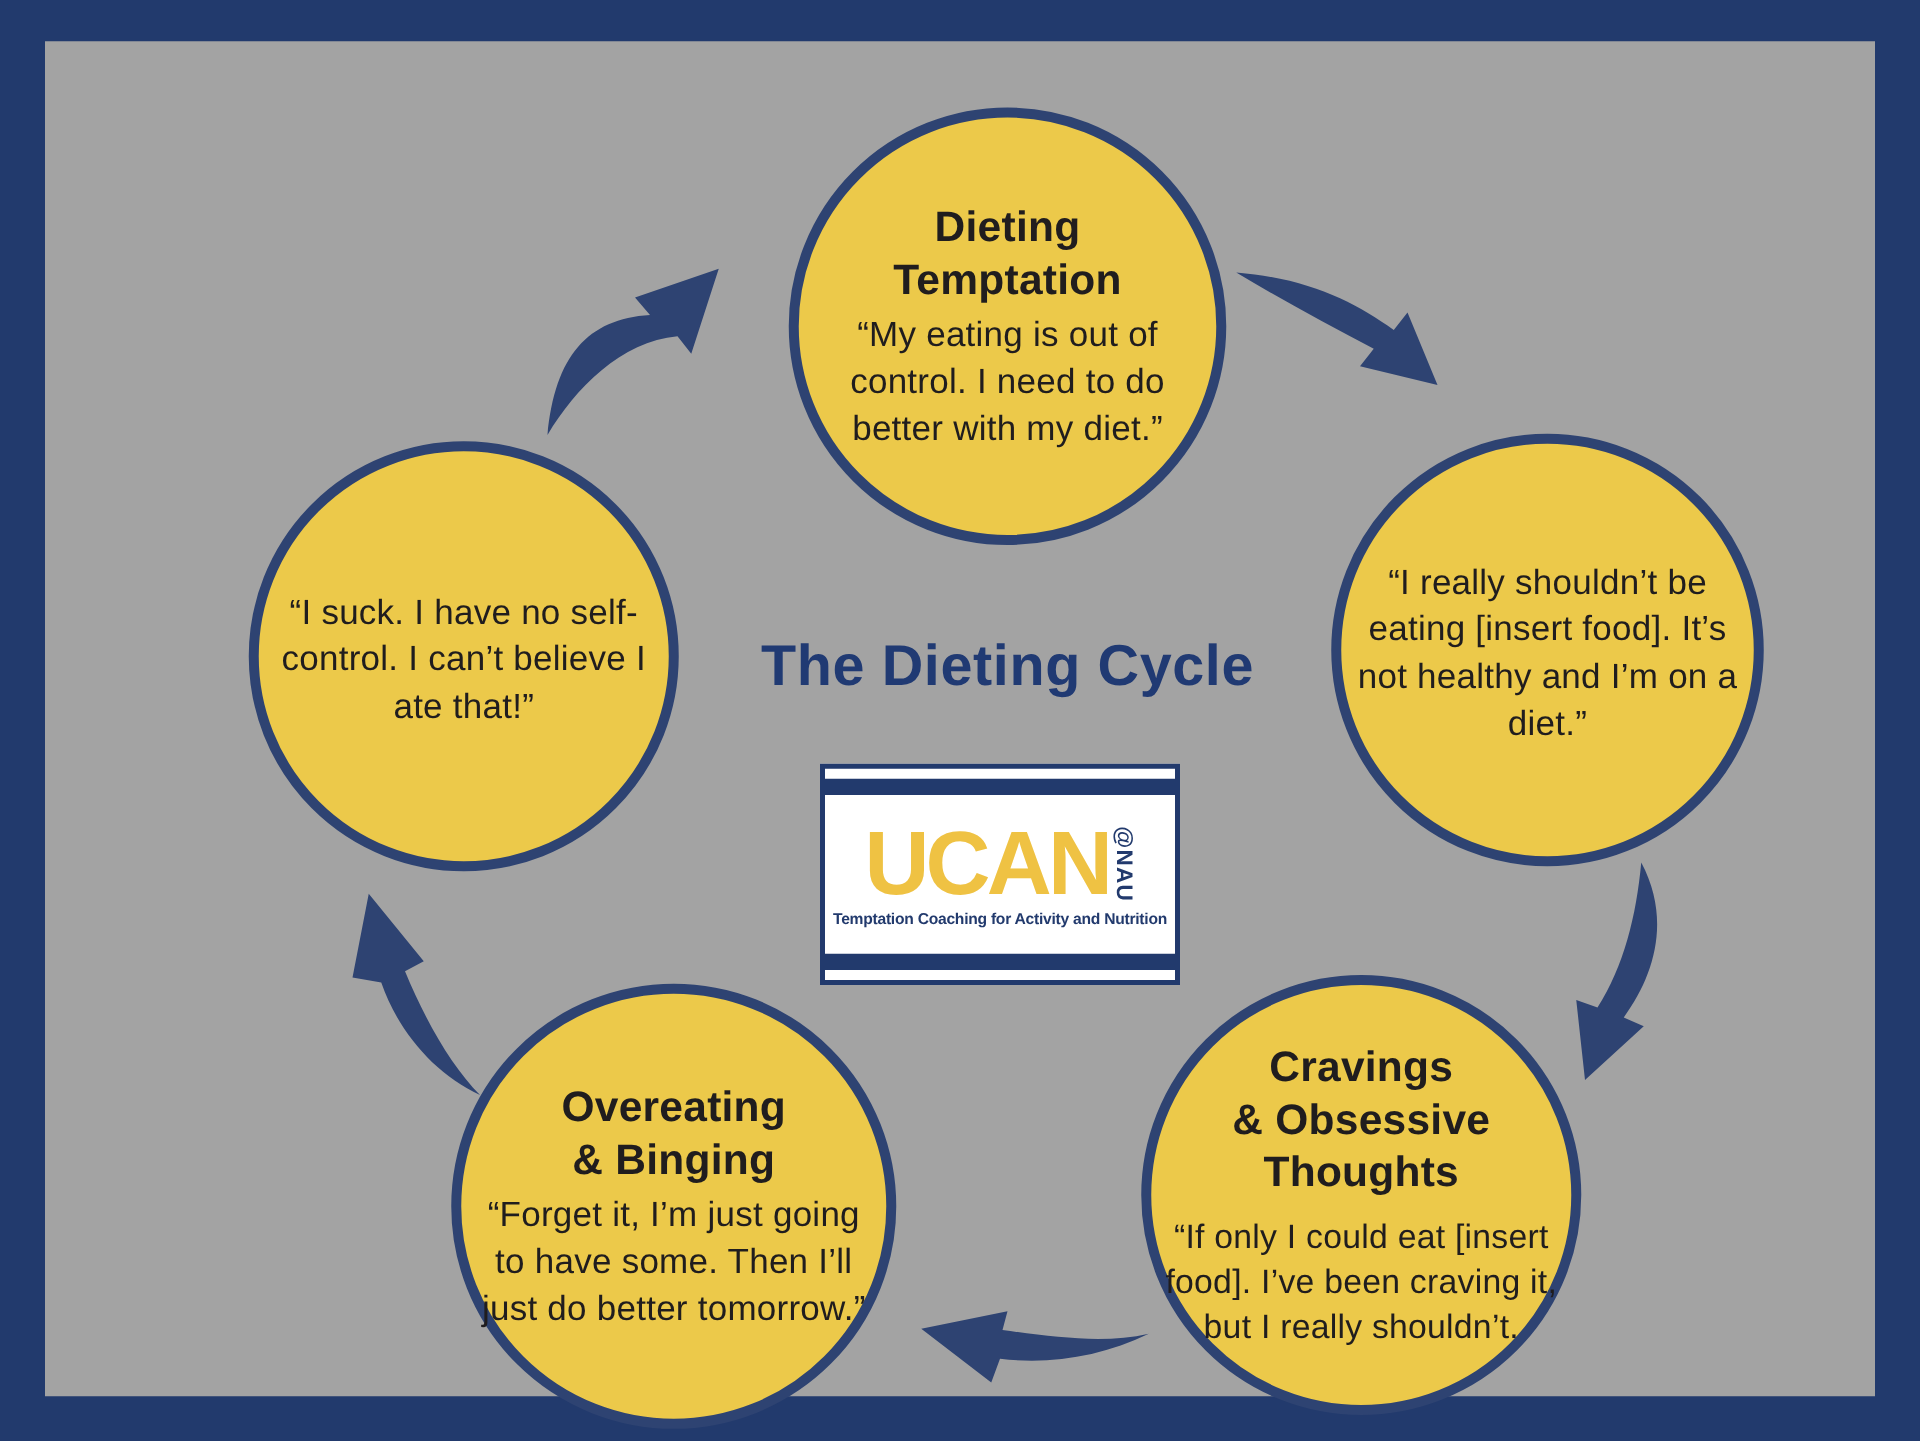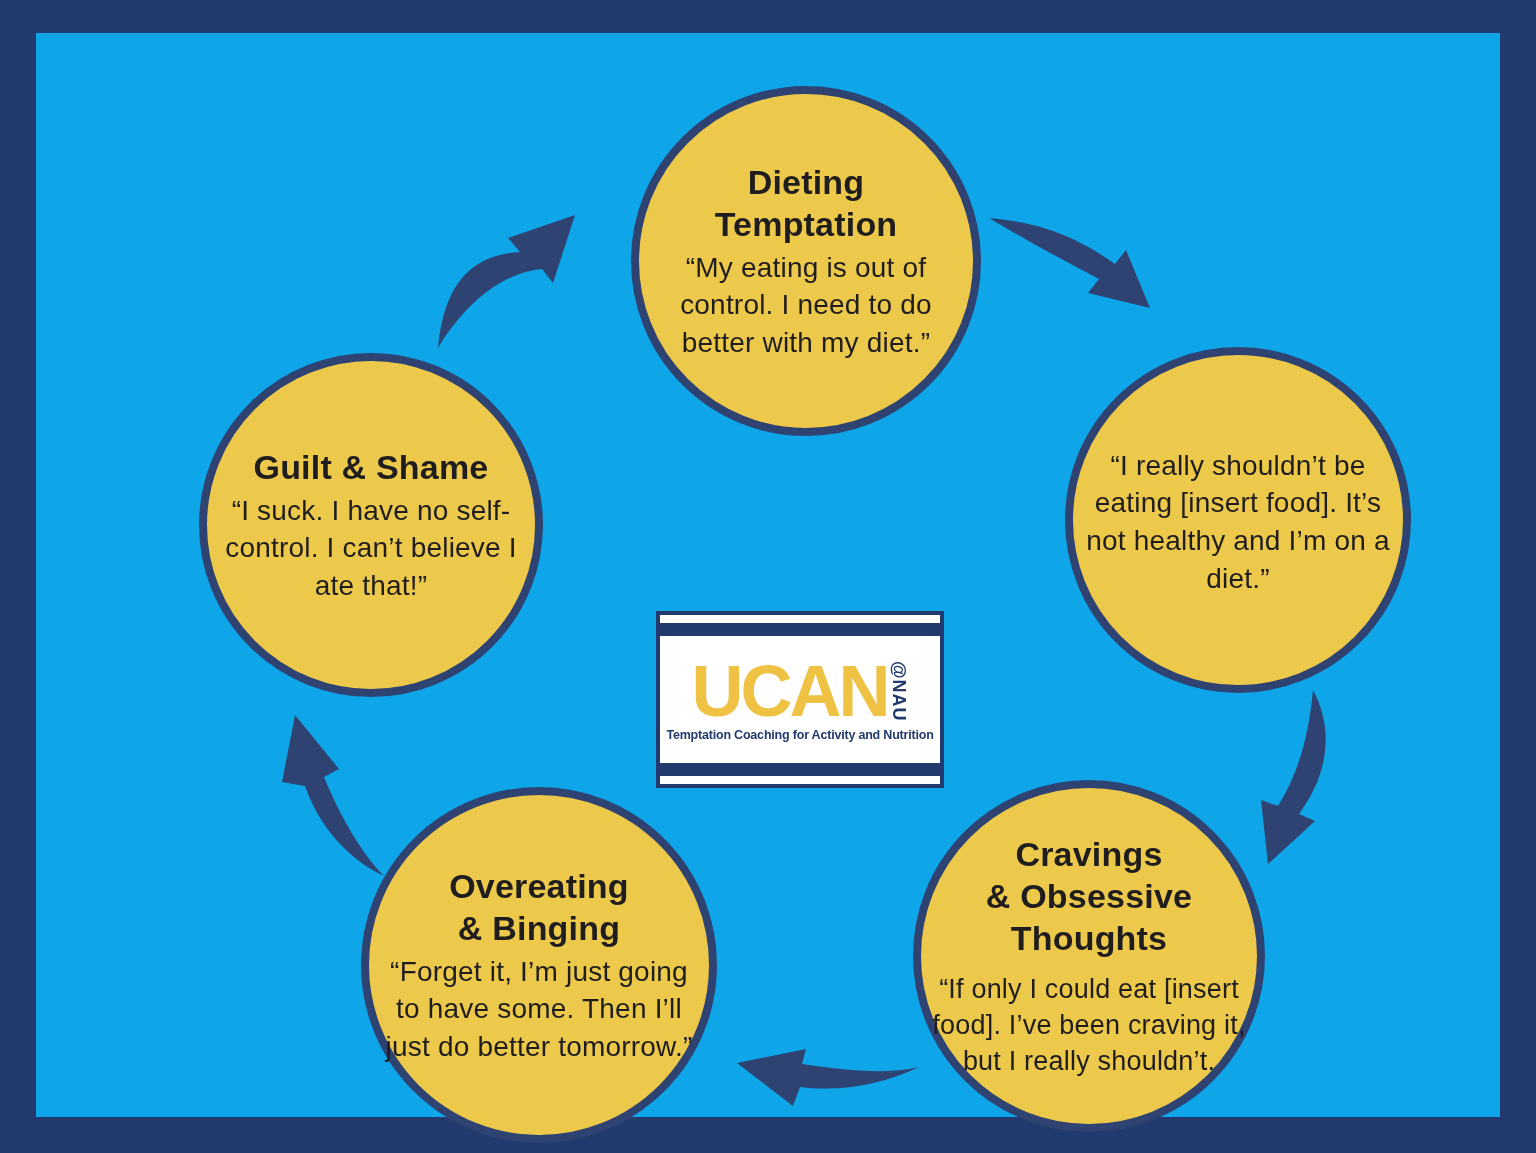--- a/index.html
+++ b/index.html
@@ -3,21 +3,21 @@
 <meta charset="utf-8">
 <style>
   html,body{margin:0;padding:0;background:#16295b;}
   .frame{
     position:relative;width:1536px;height:1153px;overflow:hidden;
     background:#223a6d;
     font-family:"Liberation Sans","DejaVu Sans",sans-serif;
   }
   .canvas{
     position:absolute;left:36px;top:33px;right:36px;bottom:36px;
-    background:#0ea5e9;
+    background:#a3a3a3;
   }
   .arrows{position:absolute;left:0;top:0;width:1536px;height:1153px;}
   .arrows path{fill:#2e4372;}
 
   .circle{
     position:absolute;box-sizing:border-box;border-radius:50%;
     background:#ecc94a;border:8px solid #2e4372;
     display:flex;flex-direction:column;align-items:center;justify-content:center;
     text-align:center;color:#201d1e;
   }
@@ -100,24 +100,24 @@
       <div class="circle-quote">“If only I could eat [insert food]. I’ve been craving it, but I really shouldn’t.</div>
     </div>
 
     <div class="circle c-overeating">
       <div class="circle-title">Overeating
 &amp; Binging</div>
       <div class="circle-quote">“Forget it, I’m just going to have some. Then I’ll just do better tomorrow.”</div>
     </div>
 
     <div class="circle c-guilt">
-      <div class="circle-title">Guilt &amp; Shame</div>
       <div class="circle-quote">“I suck. I have no self-control. I can’t believe I ate that!”</div>
     </div>
 
+    <div class="main-title">The Dieting Cycle</div>
 
     <div class="logo">
       <div class="logo-bar top"></div>
       <div class="logo-main">
         <div class="logo-row">
           <span class="logo-ucan">UCAN</span>
           <span class="logo-nau">@NAU</span>
         </div>
         <div class="logo-tagline">Temptation Coaching for Activity and Nutrition</div>
       </div>

